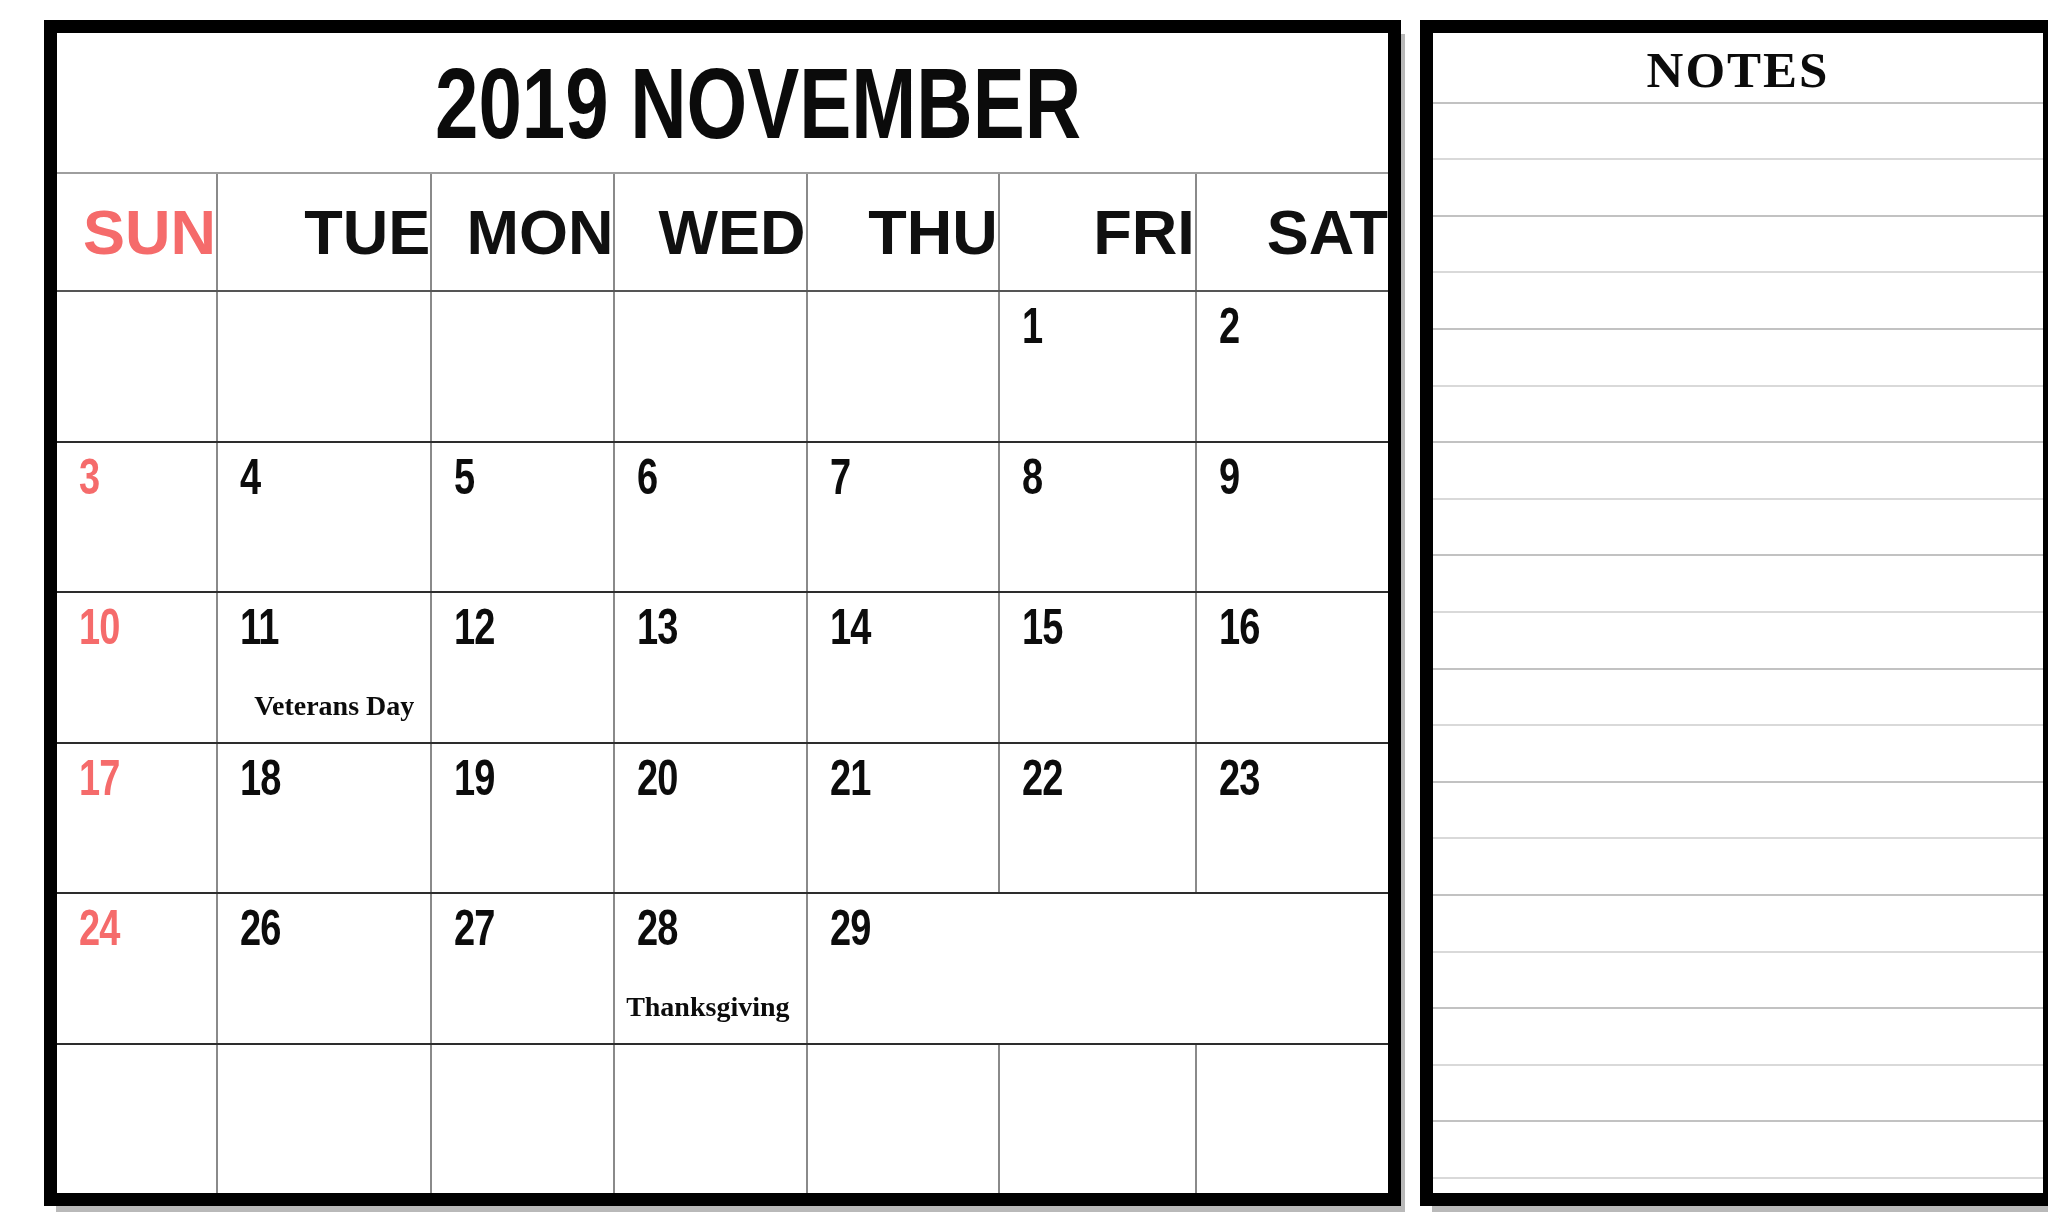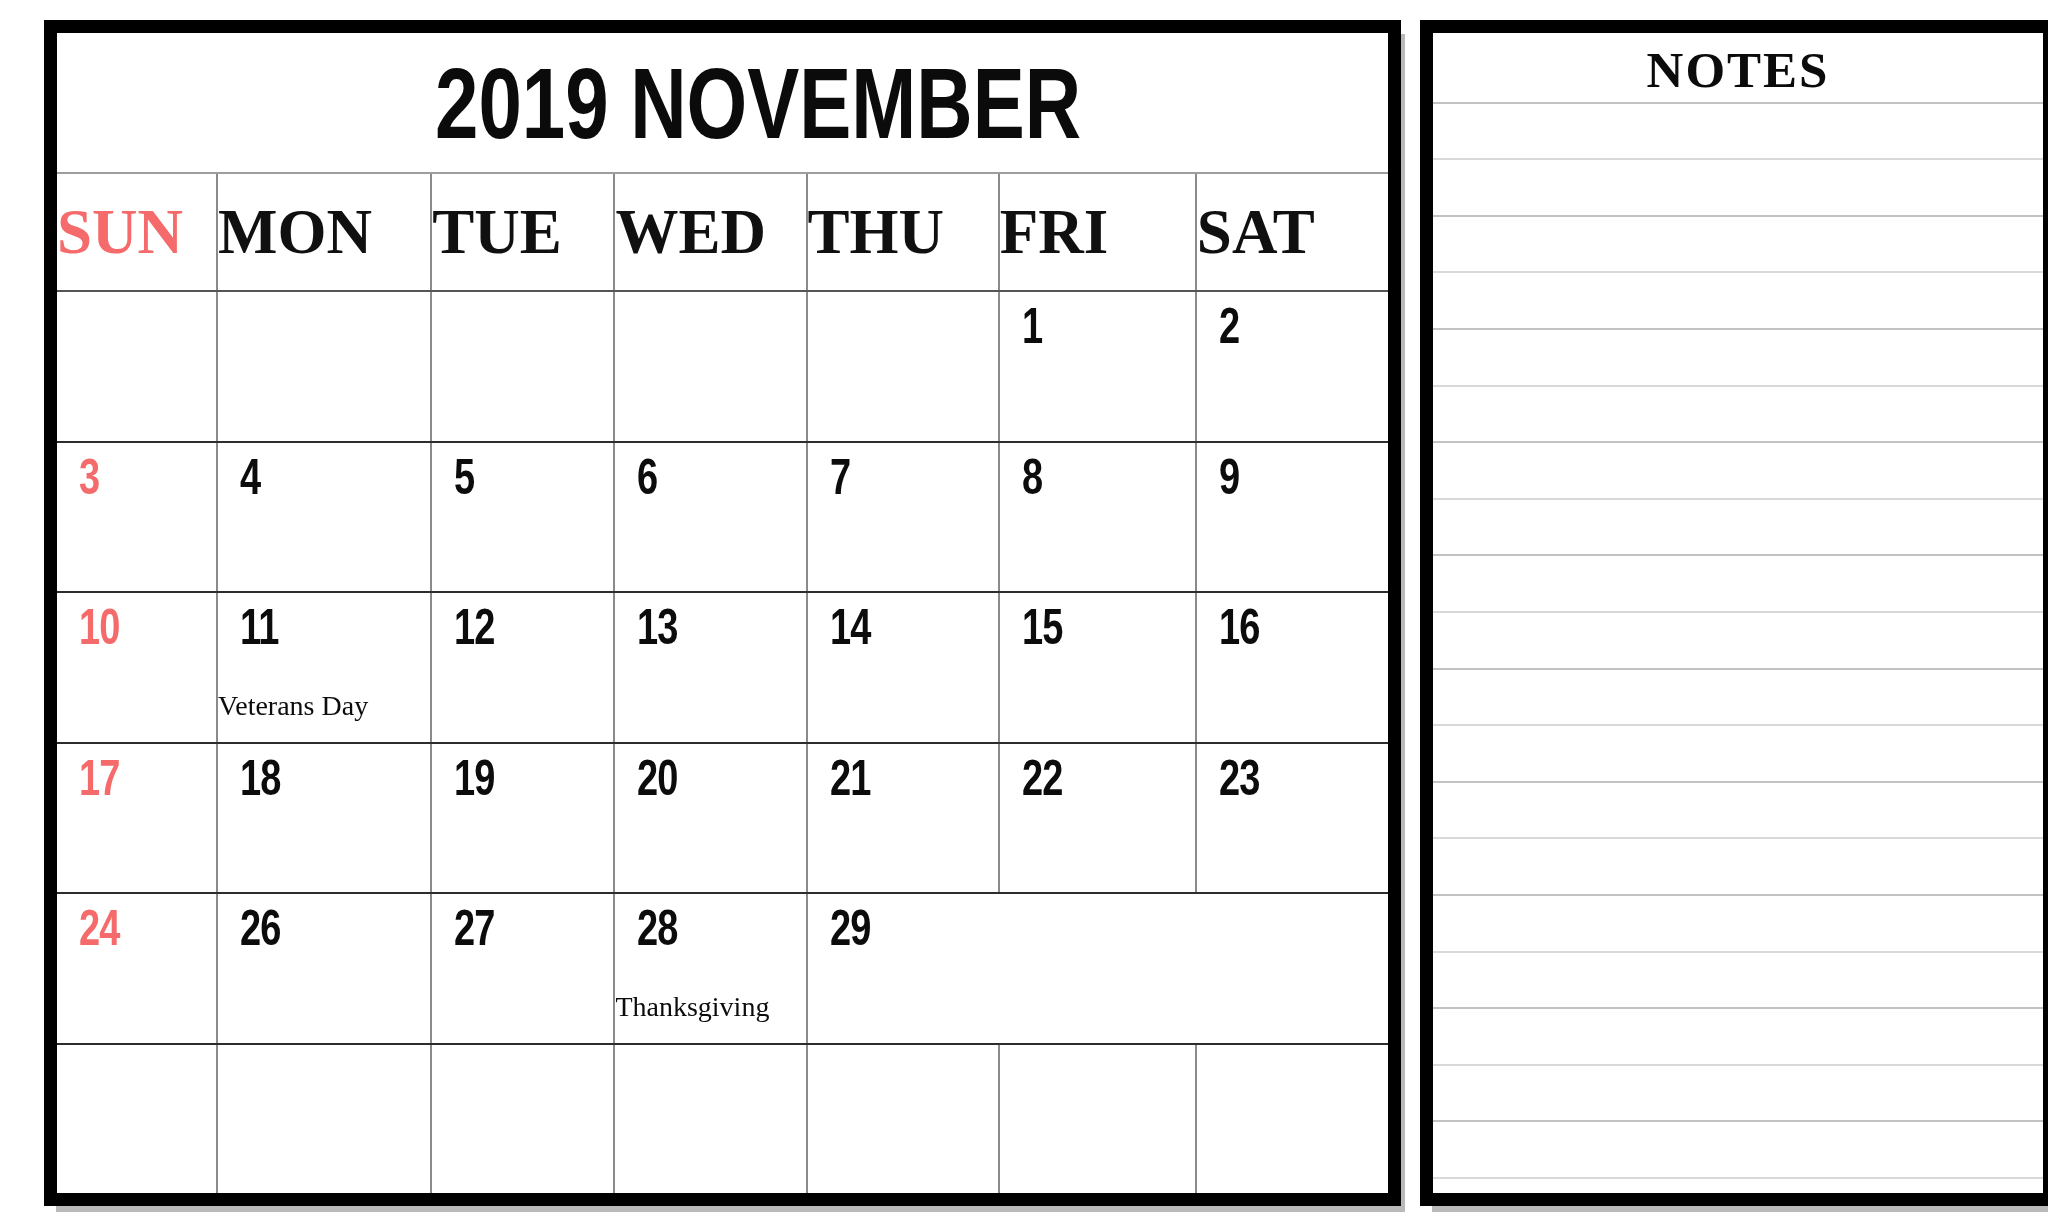--- a/index.html
+++ b/index.html
@@ -22,43 +22,43 @@
   }
   .title-text{
     font-size:100px;font-weight:bold;color:#0b0b0b;white-space:nowrap;line-height:1;
     transform:translateX(36px) scaleX(0.78);letter-spacing:0px;
   }
 
   .grid{display:grid;grid-template-columns:159fr 214fr 183fr 192fr 192fr 197fr 193fr;}
 
   .cal-header{height:116px;}
   .hcell{
-    display:flex;align-items:center;justify-content:flex-start;box-sizing:border-box;
+    display:flex;align-items:center;justify-content:flex-end;box-sizing:border-box;
     border-left:2px solid var(--vline,#8a8a8a);
-    font-family:Liberation Serif, serif;font-weight:bold;font-size:63px;color:#101010;
+    font-family:Liberation Sans, sans-serif;font-weight:bold;font-size:63px;color:#101010;
   }
   .hcell:first-child{border-left:none;}
   .hcell.sun{color:var(--sunday,#f56b6b);}
 
   .cal-weeks{position:absolute;left:0;right:0;top:257px;bottom:0;display:flex;flex-direction:column;}
   .week{flex:1;border-top:2px solid var(--hline,#2d2d2d);box-sizing:border-box;}
   .week.first{border-top-color:#555555;}
   .cell{
     position:relative;box-sizing:border-box;padding:9px 0 0 22px;
     border-left:2px solid var(--vline,#8a8a8a);overflow:hidden;
   }
   .cell:first-child{border-left:none;}
   .num{
     display:inline-block;font-weight:bold;font-size:50px;line-height:1;color:#0c0c0c;
     transform:scaleX(0.76);transform-origin:0 0;letter-spacing:-1px;
   }
   .cell.sun .num{color:var(--sunday,#f56b6b);}
   .holiday{
-    position:absolute;left:0;right:2px;bottom:20px;text-align:left;
-    font-family:"Liberation Serif",serif;font-weight:normal;font-size:28px;color:#0c0c0c;
+    position:absolute;left:0;right:16px;bottom:20px;text-align:right;
+    font-family:"Liberation Serif",serif;font-weight:bold;font-size:28px;color:#0c0c0c;
   }
 
   
   .notes-title{
     position:absolute;top:8px;left:0;right:0;text-align:center;
     font-family:"Liberation Serif",serif;font-weight:bold;font-size:51px;
     letter-spacing:2px;color:#0b0b0b;
   }
   .notes-rules{
     position:absolute;left:0;right:0;top:14px;bottom:4px;
@@ -80,24 +80,24 @@
 
     <div class="cal-title">
       <span class="title-text">2019 NOVEMBER</span>
     </div>
 
     <div class="grid cal-header">
       <div class="hcell sun">
           <span>SUN</span>
         </div>
       <div class="hcell">
-          <span>MON</span>
+          <span>TUE</span>
         </div>
       <div class="hcell">
-          <span>TUE</span>
+          <span>MON</span>
         </div>
       <div class="hcell">
           <span>WED</span>
         </div>
       <div class="hcell">
           <span>THU</span>
         </div>
       <div class="hcell">
           <span>FRI</span>
         </div>

